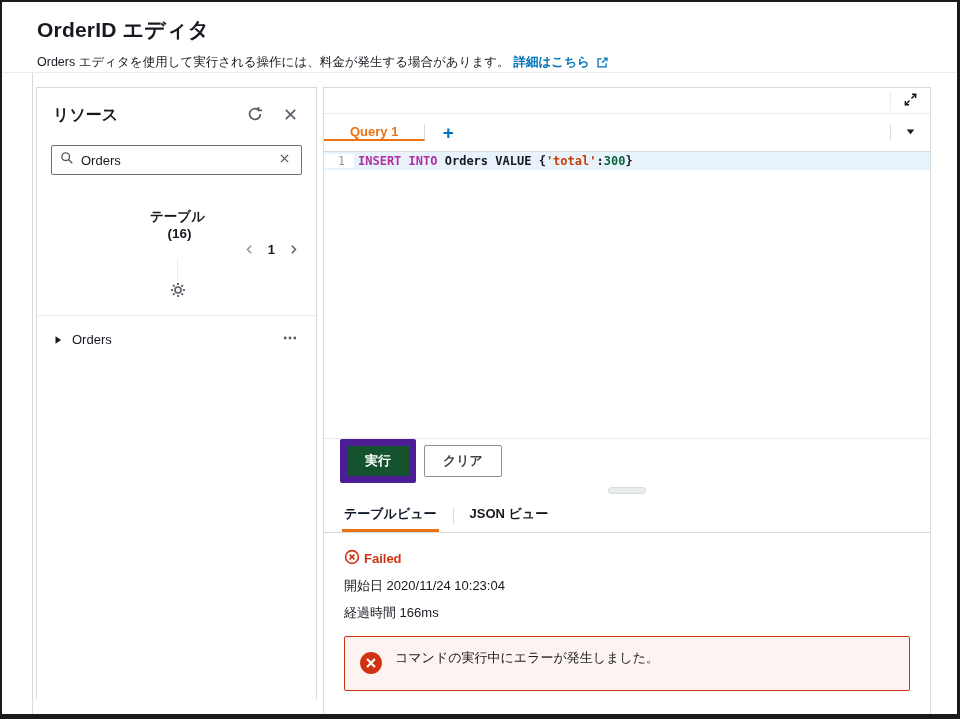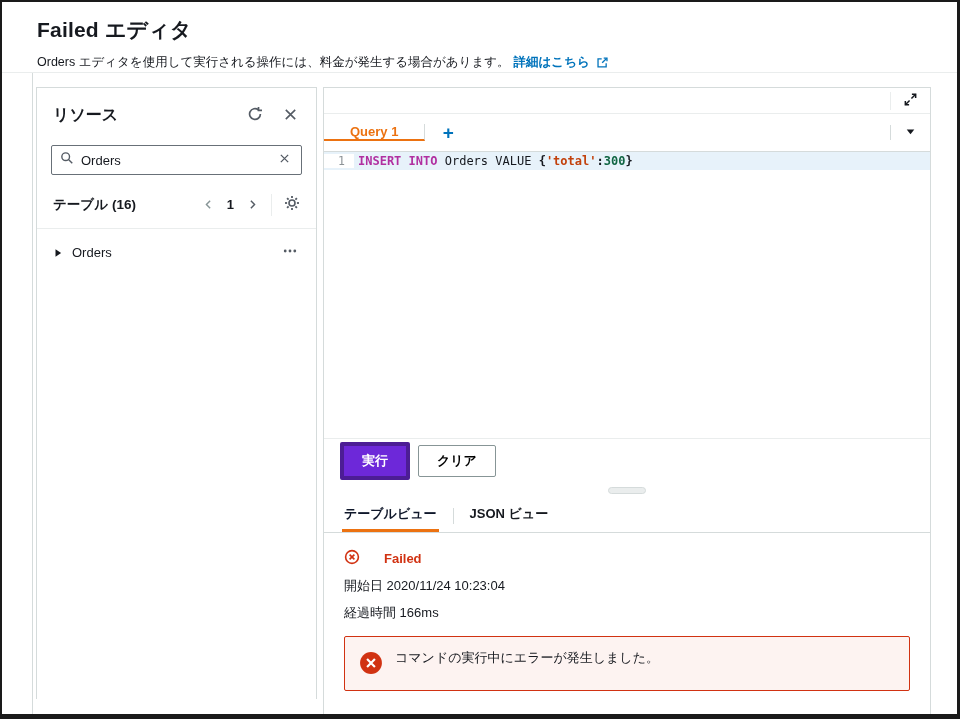--- a/index.html
+++ b/index.html
@@ -32,21 +32,21 @@
   .sidebar-title { font-size:16px; font-weight:bold; flex:1; }
   .icon-btn { background:none; border:none; cursor:pointer; padding:2px; display:flex; align-items:center; justify-content:center; }
   .sidebar-header .icon-btn { margin-left:16px; }
 
   .search-box {
     margin:10px 14px 0 14px; height:30px; border:1px solid #687078; border-radius:2px;
     display:flex; align-items:center; padding:0 8px; background:#fff;
   }
   .search-box input { flex:1; border:none; outline:none; font-size:13px; color:#16191f; margin-left:7px; font-family:inherit; background:transparent; }
 
-  .tables-row { display:flex; align-items:center; margin:18px 14px 12px 16px; font-size:13.5px; }
+  .tables-row { display:flex; align-items:center; margin:33px 14px 12px 16px; font-size:13.5px;flex-direction:column; }
   .tables-label { font-weight:bold; }
   .tables-count { font-weight:bold; margin-left:4px; }
   .pager { margin-left:auto; display:flex; align-items:center; gap:10px; }
   .pg-num { font-weight:bold; font-size:13px; }
   .vdiv { width:0; border-left:1px solid #eaeded; height:22px; margin:0 10px; }
 
   .sidebar-divider { border-bottom:1px solid #eaeded; }
   .tree-row { display:flex; align-items:center; padding:12px 16px; font-size:13px; }
   .tree-caret { width:10px; height:10px; margin-right:9px; display:inline-flex; }
   .tree-label { flex:1; }
@@ -68,57 +68,57 @@
   }
   .add-tab { width:46px; border:none; background:none; color:#0073bb; font-size:19px; font-weight:bold; cursor:pointer; }
   .tab-spacer { flex:1; }
   .tab-dropdown { width:40px; border:none; border-left:1px solid #d5dbdb; background:none; cursor:pointer; display:flex; align-items:center; justify-content:center; }
 
   .code-editor { height:287px; font-family:"DejaVu Sans Mono","Liberation Mono",monospace; font-size:12px; overflow:hidden; border-bottom:1px solid #eaeded; }
   .code-line { display:flex; align-items:center; height:18px; background:#e7f2fa; }
   .gutter { width:30px; text-align:right; padding-right:9px; color:#8d9397; background:#fff; font-size:11.5px; }
   .code-text { white-space:pre; padding-left:4px; }
   .tok-kw { color:#b12fa0; font-weight:bold; }
-  .tok-id { color:#16191f; font-weight:normal; }
+  .tok-id { color:#16191f; font-weight:bold; }
   .tok-plain { color:#16191f; font-weight:bold; }
   .tok-str { color:#c2410c; font-weight:bold; }
   .tok-num { color:#116644; font-weight:bold; }
 
   .action-row { height:44px; display:flex; align-items:center; gap:8px; padding:0 16px; }
   .btn { font-family:inherit; font-size:13px; font-weight:bold; border-radius:2px; padding:6px 18px; cursor:pointer; }
-  .btn-primary { background:#6d28d9; border:4px solid #4c1d95; color:#fff; }
-  .btn-secondary { background:#fff; border:1px solid #879596; color:#000000; }
+  .btn-primary { background:#14532d; border:7px solid #4c1d95; color:#fff; }
+  .btn-secondary { background:#fff; border:1px solid #879596; color:#404040; }
 
   .split-area { height:16px; position:relative; }
   .split-pill { position:absolute; left:50%; top:4px; transform:translateX(-50%); width:38px; height:7px; background:#eaeded; border:1px solid #d5dbdb; border-radius:4px; cursor:row-resize; }
 
   .result-tabs { height:34px; display:flex; align-items:stretch; padding-left:18px; border-bottom:1px solid #d5dbdb; }
   .rtab { display:flex; align-items:center; font-size:13px; font-weight:bold; color:#16191f; cursor:pointer; padding:0 2px; border-bottom:3px solid transparent; }
   .rtab.active { color:#0f172a; border-bottom-color:#ec7211; }
   .rtab-sep { width:0; border-left:1px solid #d5dbdb; height:16px; align-self:center; margin:0 14px; }
 
   .result-body { flex:1; padding:16px 20px; font-size:13px; overflow:hidden; }
-  .status-row { display:flex; align-items:center; gap:24px; color:#d13212; font-weight:bold; }
+  .status-row { display:flex; align-items:center; gap:4px; color:#d13212; font-weight:bold; }
   .meta-line { margin-top:9px; color:#16191f; }
 
   .error-alert {
     margin-top:14px; border:1px solid #d13212; background:#fdf3f1; border-radius:2px;
     padding:12px 14px; display:flex; gap:12px; align-items:flex-start;
   }
   .alert-icon { flex:none; margin-top:2px; }
   .alert-title { font-weight:normal; font-size:13px; }
   .alert-detail { margin-top:4px; font-size:13px; }
 </style>
 </head>
 <body>
 
 <div class="window">
 
   <div class="page-header">
-    <div class="page-title">Failed エディタ</div>
+    <div class="page-title">OrderID エディタ</div>
     <div class="page-desc">
       <span>Orders エディタを使用して実行される操作には、料金が発生する場合があります。</span>
       <a class="link">詳細はこちら</a>
       <span class="ext-icon">
         <svg viewBox="0 0 16 16" width="13" height="13">
             <g stroke="#0073bb" stroke-width="1.6" fill="none">
               <path d="M12.5 9v4.5h-10v-10H7"></path>
               <path d="M9.5 2.5H13.5V6.5"></path>
               <path d="M13 3 7.6 8.4"></path>
             </g>

